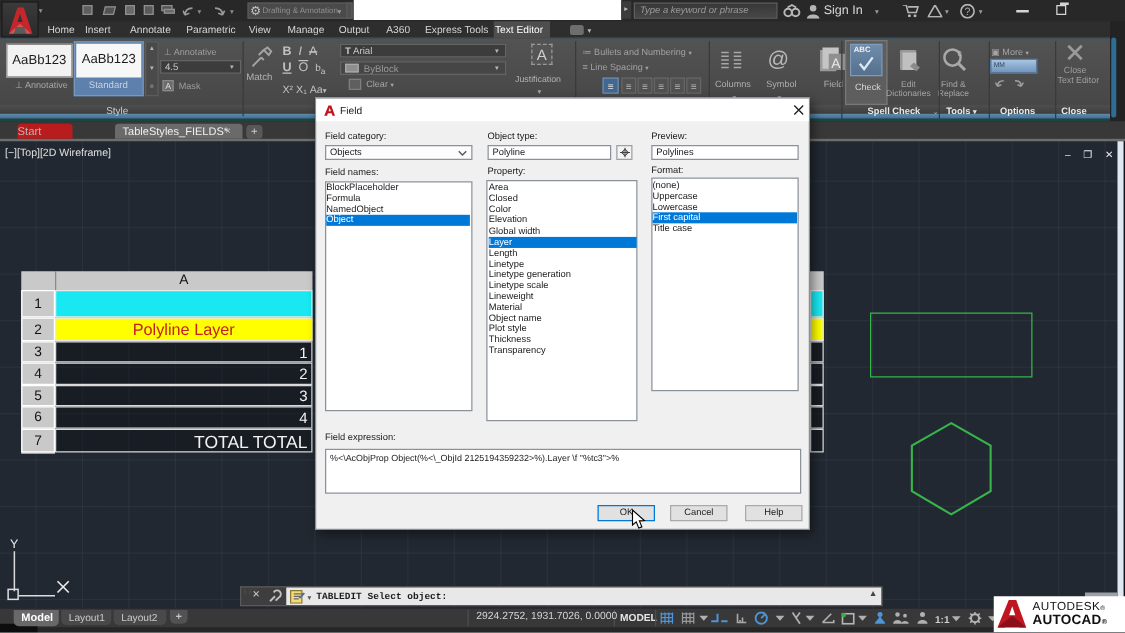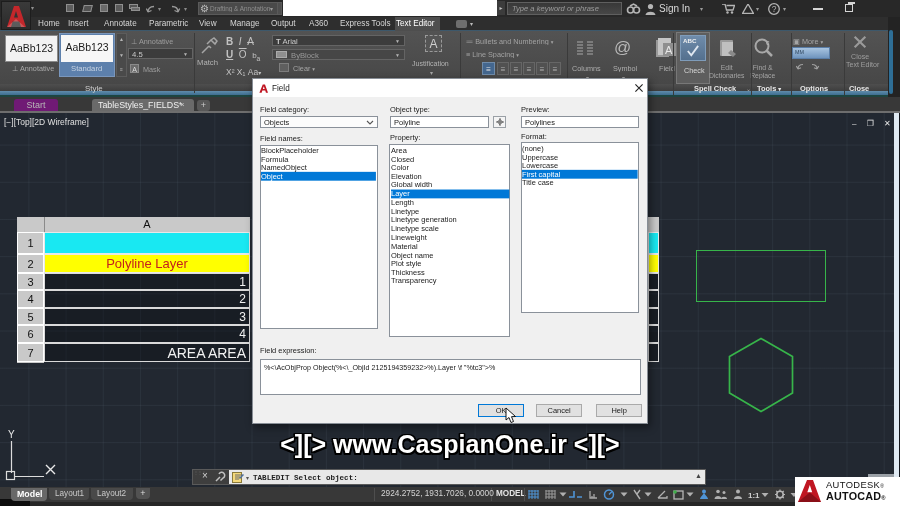--- a/index.html
+++ b/index.html
@@ -210,40 +210,40 @@
 <div class="abs sm" style="left:694px;top:83.8px;color:#e8e8e8;font-size:12px;transform:scale(0.62);white-space:nowrap;font-weight:bold;">Spell Check</div>
 <div class="abs" style="left:746px;top:85px;color:#b0b0b0;font-size:6px;">⌄</div>
 <div class="abs sm" style="left:757px;top:83.8px;color:#e8e8e8;font-size:12px;transform:scale(0.62);white-space:nowrap;font-weight:bold;">Tools <span style="font-size:9px;">▾</span></div>
 <div class="abs sm" style="left:800px;top:83.8px;color:#e8e8e8;font-size:12px;transform:scale(0.62);white-space:nowrap;font-weight:bold;">Options</div>
 <div class="abs sm" style="left:849px;top:83.8px;color:#e8e8e8;font-size:12px;transform:scale(0.62);white-space:nowrap;font-weight:bold;">Close</div>
 <div class="abs" style="left:672.5px;top:33px;width:1px;height:62px;background:#3a3a3a;"></div>
 <div class="abs" style="left:750.5px;top:33px;width:1px;height:62px;background:#3a3a3a;"></div>
 <div class="abs" style="left:790.5px;top:33px;width:1px;height:62px;background:#3a3a3a;"></div>
 <div class="abs" style="left:843.5px;top:33px;width:1px;height:62px;background:#3a3a3a;"></div>
 
-<div class="abs" style="left:14px;top:99px;width:44px;height:12px;background:#701a75;border-radius:3px 3px 0 0;color:#b8b8b8;font-size:9px;text-align:center;line-height:12px;">Start</div>
+<div class="abs" style="left:14px;top:99px;width:44px;height:12px;background:#b91c1c;border-radius:3px 3px 0 0;color:#b8b8b8;font-size:9px;line-height:12px;">Start</div>
 <div class="abs" style="left:92px;top:99px;width:102px;height:12px;background:#6a6a6a;border-radius:3px 3px 0 0;"></div>
 <div class="abs sm" style="left:98px;top:99.5px;color:#f0f0f0;font-size:13px;transform:scale(0.68);white-space:nowrap;">TableStyles_FIELDS*</div>
 <div class="abs" style="left:180px;top:100px;color:#c9c9c9;font-size:8px;">×</div>
 <div class="abs" style="left:197px;top:99.5px;width:13px;height:11px;background:#585858;border-radius:3px;color:#ccc;font-size:9px;text-align:center;line-height:11px;">+</div>
 
 <div class="abs sm" style="left:4px;top:116.5px;color:#e0e0e0;font-size:13px;transform:scale(0.65);white-space:nowrap;">[−][Top][2D Wireframe]</div>
 <div class="abs" style="left:852px;top:119px;width:36px;height:10px;color:#e8e8e8;font-size:8px;letter-spacing:4px;white-space:nowrap;">‒ ❐ ✕</div>
 
 <div class="abs" style="left:17px;top:217px;width:27px;height:145.5px;background:#c9c9c9;"></div>
 <div class="abs" style="left:44px;top:217px;width:206px;height:14.5px;background:#c9c9c9;border-left:1px solid #8a8a8a;"></div>
 <div class="abs" style="left:44px;top:217px;width:206px;height:14.5px;color:#111;font-size:11px;text-align:center;line-height:14px;">A</div>
 <div class="abs" style="left:44px;top:231.5px;width:206px;height:22px;background:#19e8f2;border:1px solid #e8e8e8;"></div>
 <div class="abs" style="left:44px;top:253.5px;width:206px;height:19px;background:#ffff00;border:1px solid #e8e8e8;"></div>
 <div class="abs" style="left:44px;top:253.5px;width:206px;height:19px;color:#c4201d;font-size:13px;text-align:center;line-height:19px;">Polyline Layer</div>
 <div class="abs" style="left:44px;top:272.5px;width:206px;height:17.6px;border:1px solid #dadada;background:rgba(5,9,15,0.35);color:#f2f2f2;font-size:12px;text-align:right;line-height:17px;padding-right:3px;">1</div>
 <div class="abs" style="left:44px;top:290.1px;width:206px;height:17.6px;border:1px solid #dadada;background:rgba(5,9,15,0.35);color:#f2f2f2;font-size:12px;text-align:right;line-height:17px;padding-right:3px;">2</div>
 <div class="abs" style="left:44px;top:307.7px;width:206px;height:17.6px;border:1px solid #dadada;background:rgba(5,9,15,0.35);color:#f2f2f2;font-size:12px;text-align:right;line-height:17px;padding-right:3px;">3</div>
 <div class="abs" style="left:44px;top:325.3px;width:206px;height:17.6px;border:1px solid #dadada;background:rgba(5,9,15,0.35);color:#f2f2f2;font-size:12px;text-align:right;line-height:17px;padding-right:3px;">4</div>
-<div class="abs" style="left:44px;top:342.9px;width:206px;height:19.6px;border:1px solid #dadada;background:rgba(5,9,15,0.35);color:#f2f2f2;font-size:14px;text-align:right;line-height:19px;padding-right:3px;">AREA AREA</div>
+<div class="abs" style="left:44px;top:342.9px;width:206px;height:19.6px;border:1px solid #dadada;background:rgba(5,9,15,0.35);color:#f2f2f2;font-size:14px;text-align:right;line-height:19px;padding-right:3px;">TOTAL TOTAL</div>
 
 <div class="abs" style="left:17px;top:231.5px;width:27px;height:22px;background:#c9c9c9;border:1px solid #fff;color:#111;font-size:11px;text-align:center;line-height:21px;">1</div>
 <div class="abs" style="left:17px;top:253.5px;width:27px;height:19px;background:#c9c9c9;border:1px solid #fff;color:#111;font-size:11px;text-align:center;line-height:18px;">2</div>
 <div class="abs" style="left:17px;top:272.5px;width:27px;height:17.6px;background:#c9c9c9;border:1px solid #fff;color:#111;font-size:11px;text-align:center;line-height:17px;">3</div>
 <div class="abs" style="left:17px;top:290.1px;width:27px;height:17.6px;background:#c9c9c9;border:1px solid #fff;color:#111;font-size:11px;text-align:center;line-height:17px;">4</div>
 <div class="abs" style="left:17px;top:307.7px;width:27px;height:17.6px;background:#c9c9c9;border:1px solid #fff;color:#111;font-size:11px;text-align:center;line-height:17px;">5</div>
 <div class="abs" style="left:17px;top:325.3px;width:27px;height:17.6px;background:#c9c9c9;border:1px solid #fff;color:#111;font-size:11px;text-align:center;line-height:17px;">6</div>
 <div class="abs" style="left:17px;top:342.9px;width:27px;height:19.6px;background:#c9c9c9;border:1px solid #fff;color:#111;font-size:11px;text-align:center;line-height:19px;">7</div>
 
 <div class="abs" style="left:648px;top:217px;width:11px;height:14.5px;background:#c9c9c9;"></div>
@@ -260,21 +260,20 @@
  <polygon points="34,2.5 65.5,20.5 65.5,57 34,75.5 2.5,57 2.5,20.5" fill="none" stroke="#37b54a" stroke-width="1.7"></polygon>
 </svg>
 
 <svg class="abs" style="left:2px;top:424px;" width="60" height="60" viewBox="0 0 60 60">
  <text x="6" y="14" font-size="10" fill="#e8e8e8" font-family="Liberation Sans">Y</text>
  <path d="M9.5 17 L9.5 49 M13 52.5 L42 52.5" stroke="#dcdcdc" stroke-width="1.2" fill="none"></path>
  <rect x="4.5" y="47.5" width="8" height="8" fill="none" stroke="#dcdcdc" stroke-width="1.2"></rect>
  <path d="M44 41 L53 50 M53 41 L44 50" stroke="#e8e8e8" stroke-width="1.4"></path>
 </svg>
 
-<div class="abs" style="left:0;top:430px;width:900px;text-align:center;color:#fff;font-size:25px;font-weight:bold;white-space:nowrap;text-shadow:-1.5px -1.5px 0 #000,1.5px -1.5px 0 #000,-1.5px 1.5px 0 #000,1.5px 1.5px 0 #000,0 -1.5px 0 #000,0 1.5px 0 #000,-1.5px 0 0 #000,1.5px 0 0 #000;">&lt;][&gt; www.CaspianOne.ir &lt;][&gt;</div>
 
 <div class="abs" style="left:192px;top:469px;width:514px;height:16px;background:#3e3e3e;border:1px solid #5a5a5a;"></div>
 <div class="abs" style="left:194px;top:471px;width:3px;height:12px;color:#8a8a8a;font-size:4px;line-height:3px;">⋮⋮⋮</div>
 <div class="abs" style="left:202px;top:470px;color:#cfcfcf;font-size:10px;">×</div>
 <svg class="abs" style="left:214px;top:471px;" width="12" height="12" viewBox="0 0 12 12">
       <path d="M2 10 L6 6 M5 3 a3 3 0 1 1 4 4 L6.5 9.5" stroke="#c0c0c0" stroke-width="1.5" fill="none"></path>
     </svg>
 <div class="abs" style="left:229px;top:470px;width:476px;height:14px;background:#e8e8e8;"></div>
 <svg class="abs" style="left:232px;top:472px;" width="12" height="11" viewBox="0 0 12 11">
       <rect x="0.5" y="0.5" width="9" height="10" fill="#f5d97a" stroke="#8a7a3a"></rect>

